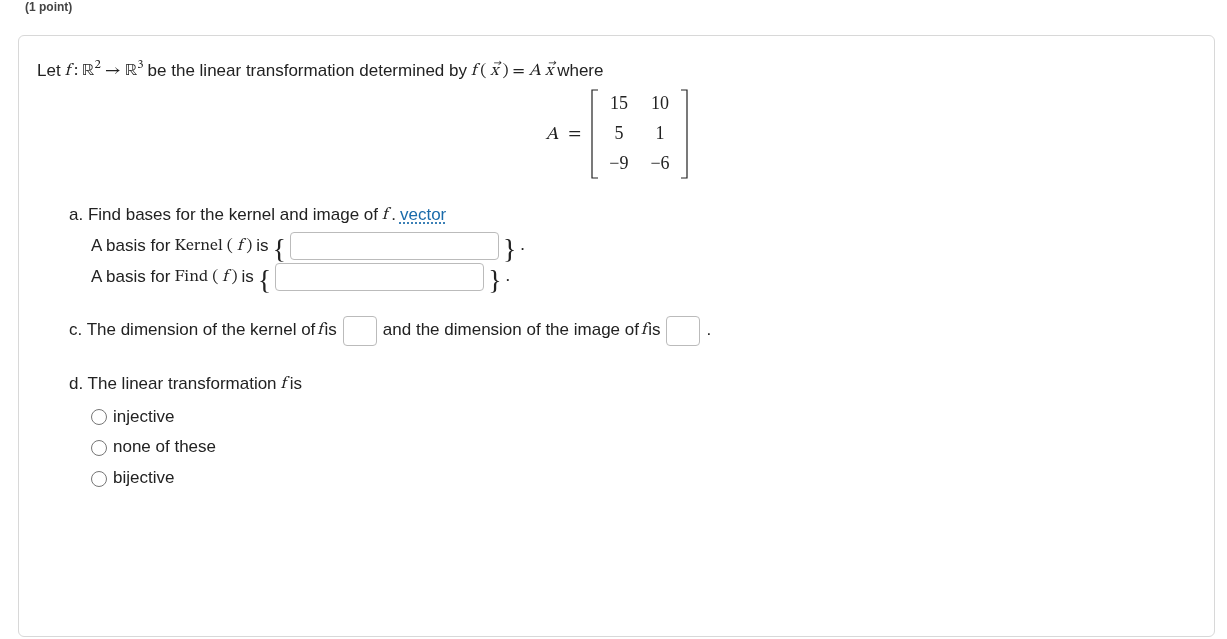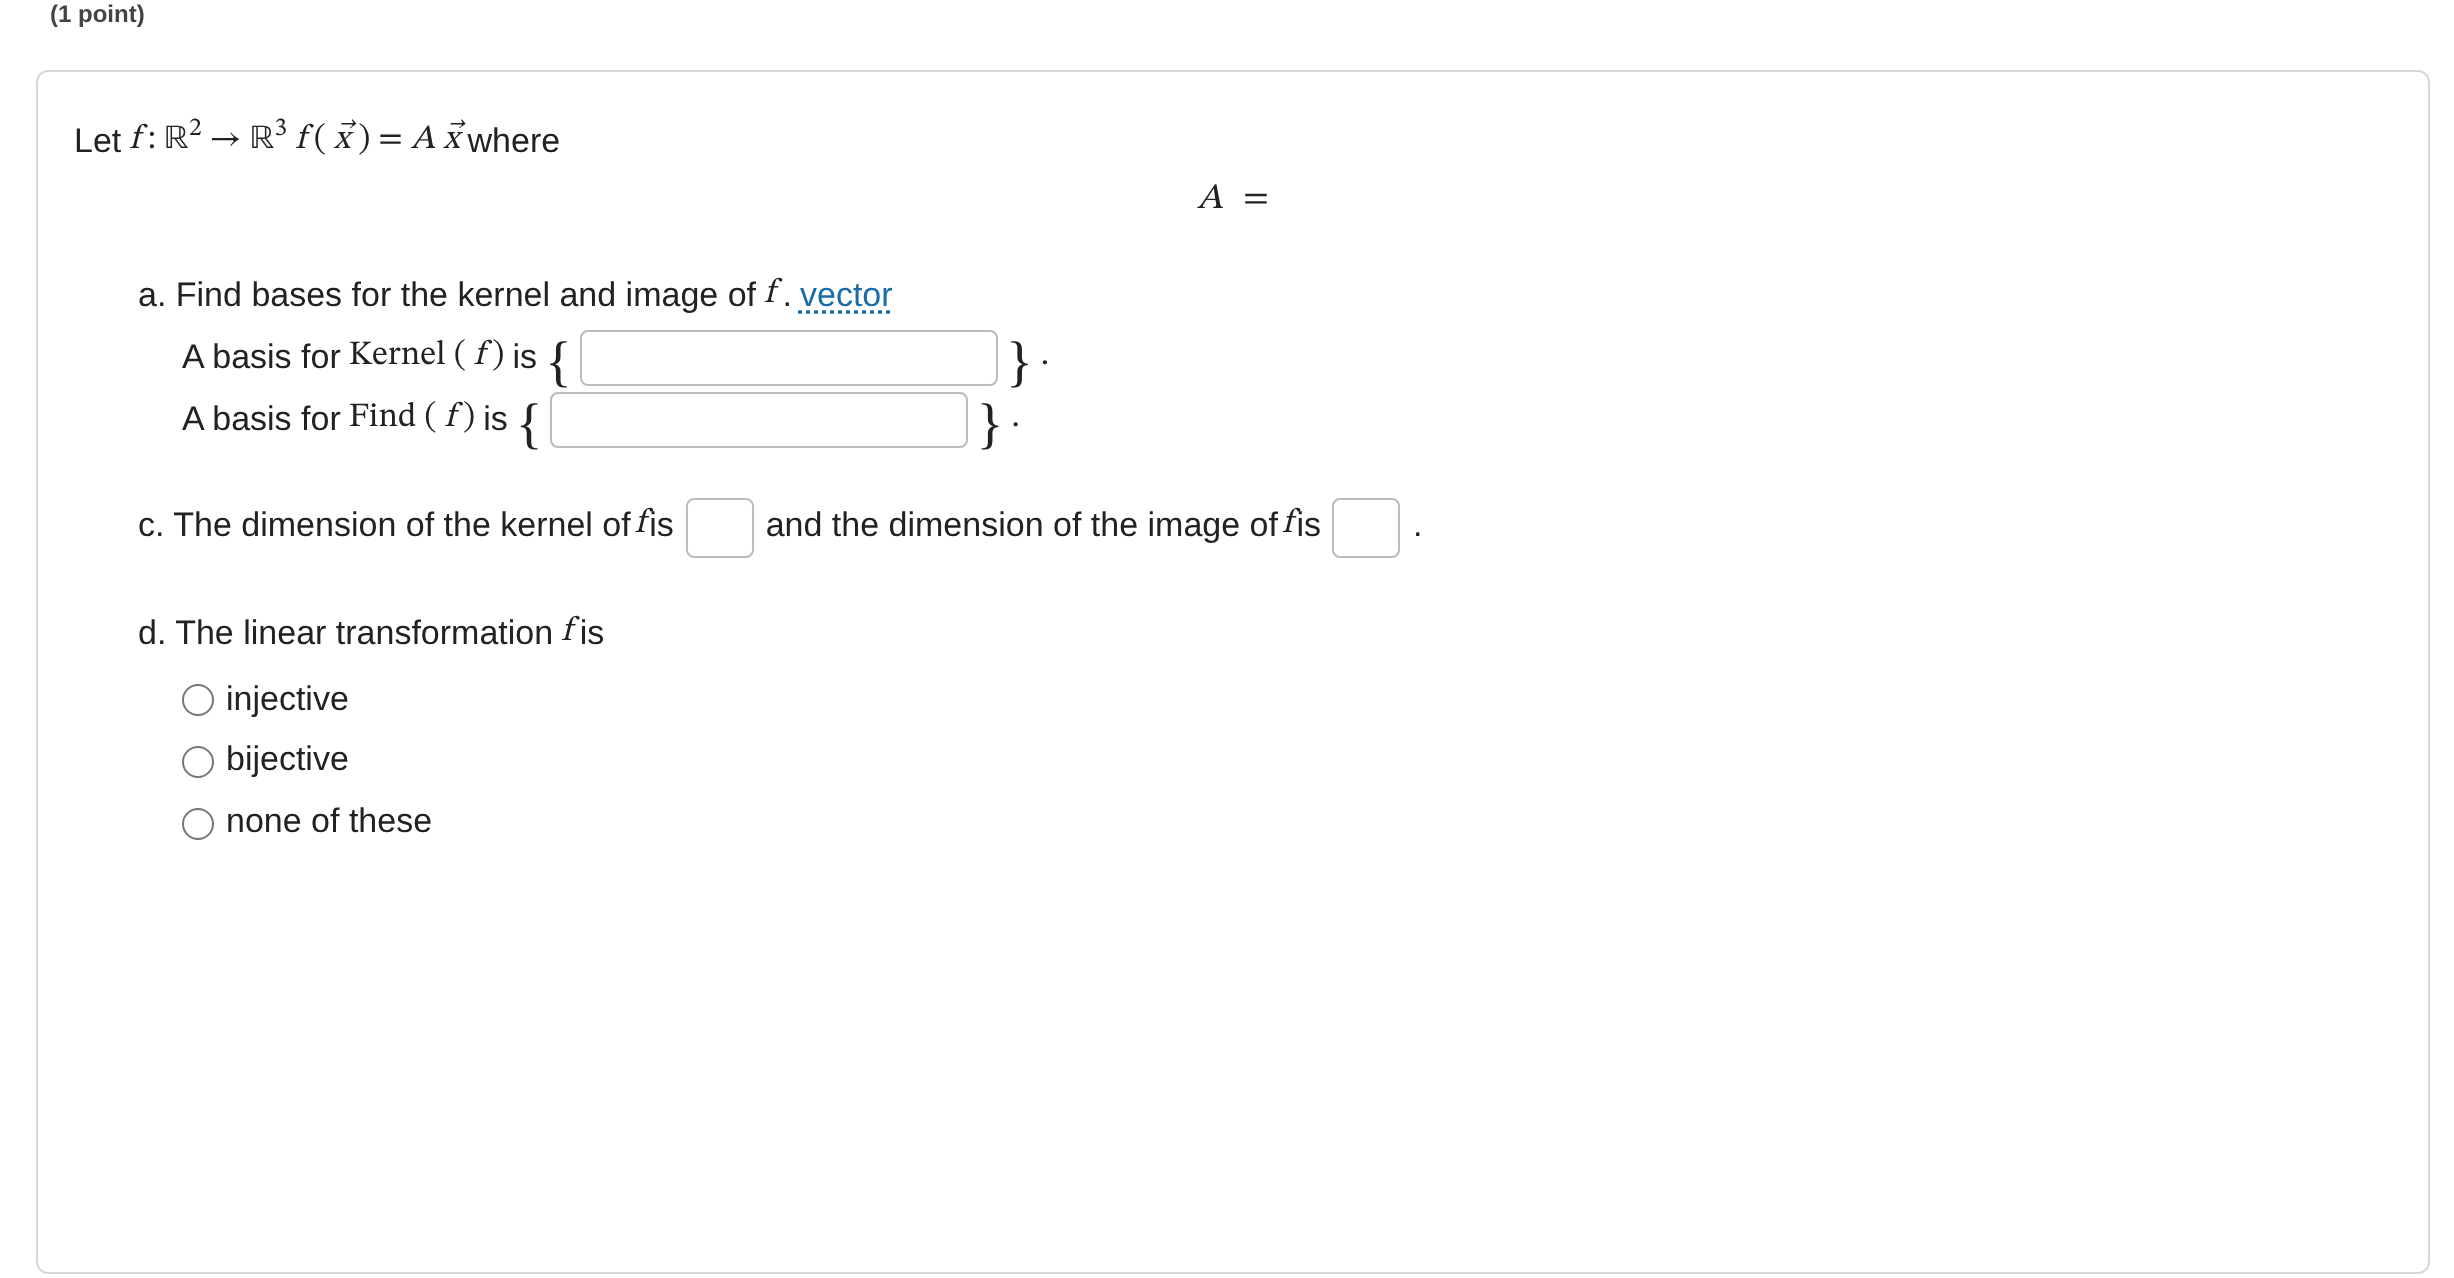--- a/index.html
+++ b/index.html
@@ -174,34 +174,51 @@
 
 <div class="problem-container">
 
   <div class="intro-line">
     <span>Let </span>
     <span class="math-i">f</span>
     <span class="math-r"> : </span>
     <span class="bb"><span>ℝ</span><span class="sup">2</span></span>
     <span class="math-r"> → </span>
     <span class="bb"><span>ℝ</span><span class="sup">3</span></span>
+    <span> be the linear transformation determined by </span>
     <span class="math-i">f</span>
       <span class="math-r">(</span>
       <span class="math-i">x⃗</span>
       <span class="math-r">)</span>
     <span class="math-r"> = </span>
     <span class="math-i">A</span>
       <span class="math-i">x⃗</span>
     <span> where</span>
   </div>
 
   <div class="matrix-area">
     <div class="matrix-eq">
       <span class="math-i" style="font-size:18px">A</span>
       <span class="math-r" style="font-size:18px">=</span>
+      <span class="bracket-matrix">
+        <svg class="bracket-svg" viewBox="0 0 8 90" preserveAspectRatio="none" style="height:90px">
+          <path d="M7 1 H1 V89 H7"></path>
+        </svg>
+        <span class="matrix-body">
+          <span>15</span>
+          <span>10</span>
+          <span>5</span>
+          <span>1</span>
+          <span>−9</span>
+          <span>−6</span>
+        </span>
+        <svg class="bracket-svg" viewBox="0 0 8 90" preserveAspectRatio="none" style="height:90px">
+          <path d="M1 1 H7 V89 H1"></path>
+        </svg>
+      </span>
     </div>
   </div>
 
   <div class="part">
     <div class="part-header">
       <span>a. Find bases for the kernel and image of </span>
       <span class="math-i">f</span>
         <span>. </span>
       <span class="vector-link">vector</span>
     </div>
@@ -249,22 +266,22 @@
       <span class="math-i">f</span>
       <span> is</span>
     </div>
     <div class="radio-group">
       <div class="radio-row">
         <input type="radio" name="transf" style="">
         <span>injective</span>
       </div>
       <div class="radio-row">
         <input type="radio" name="transf" style="">
-        <span>bijective</span>
+        <span>none of these</span>
       </div>
       <div class="radio-row">
         <input type="radio" name="transf" style="">
-        <span>none of these</span>
+        <span>bijective</span>
       </div>
     </div>
   </div>
 
 </div>
 
 </body></html>

